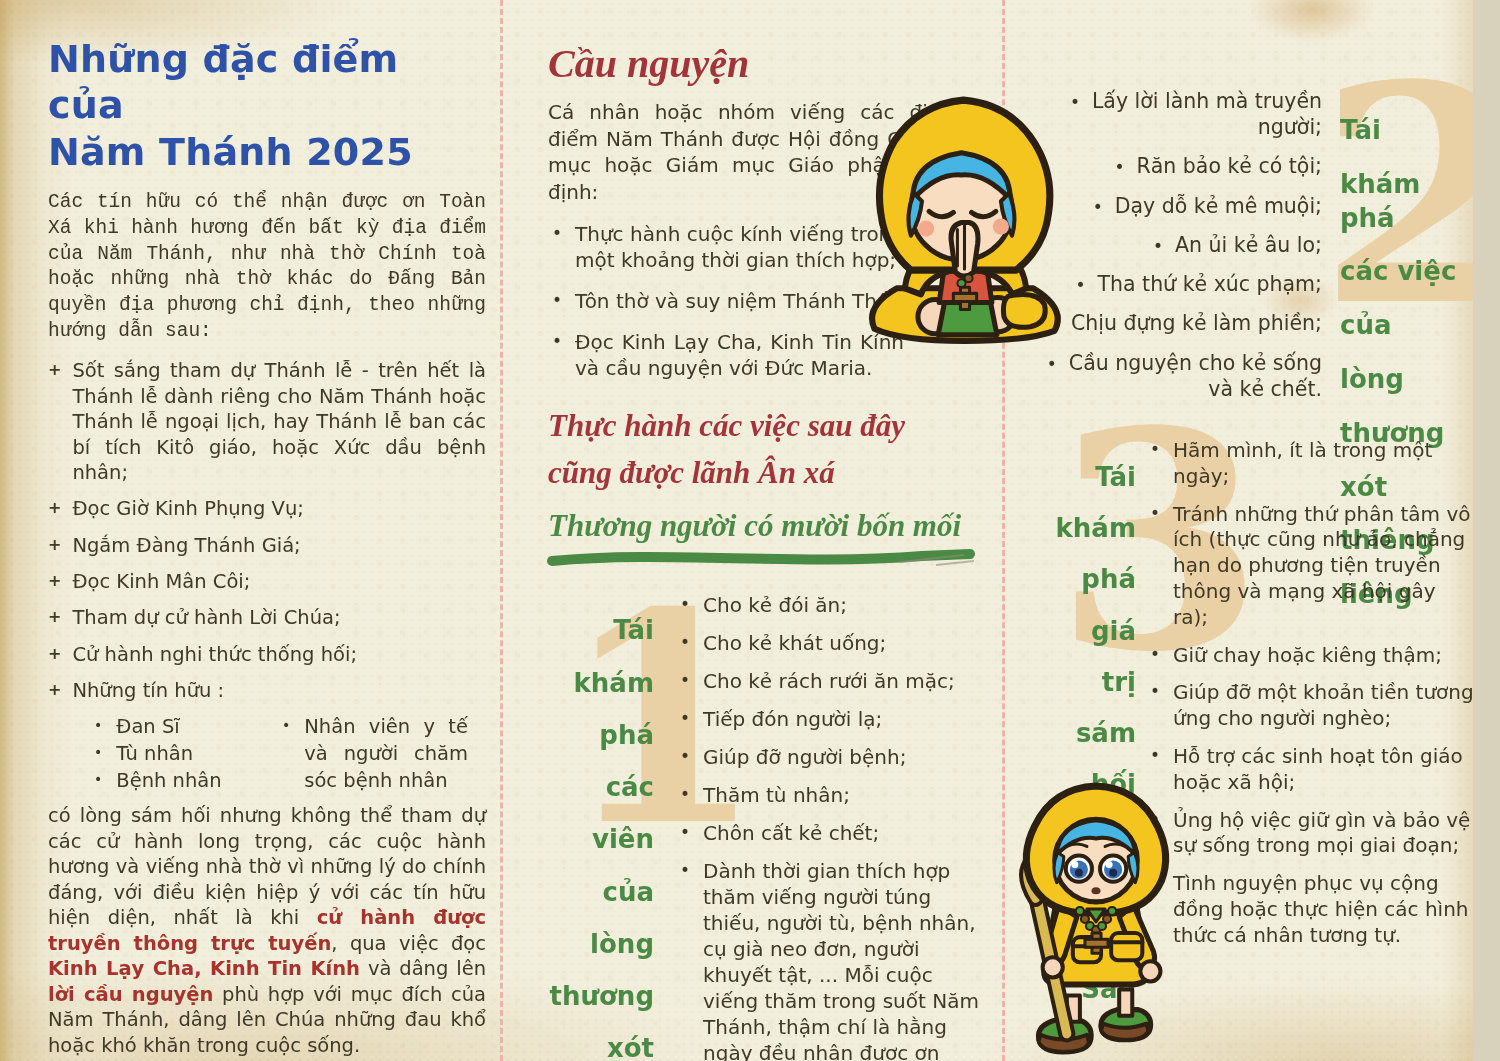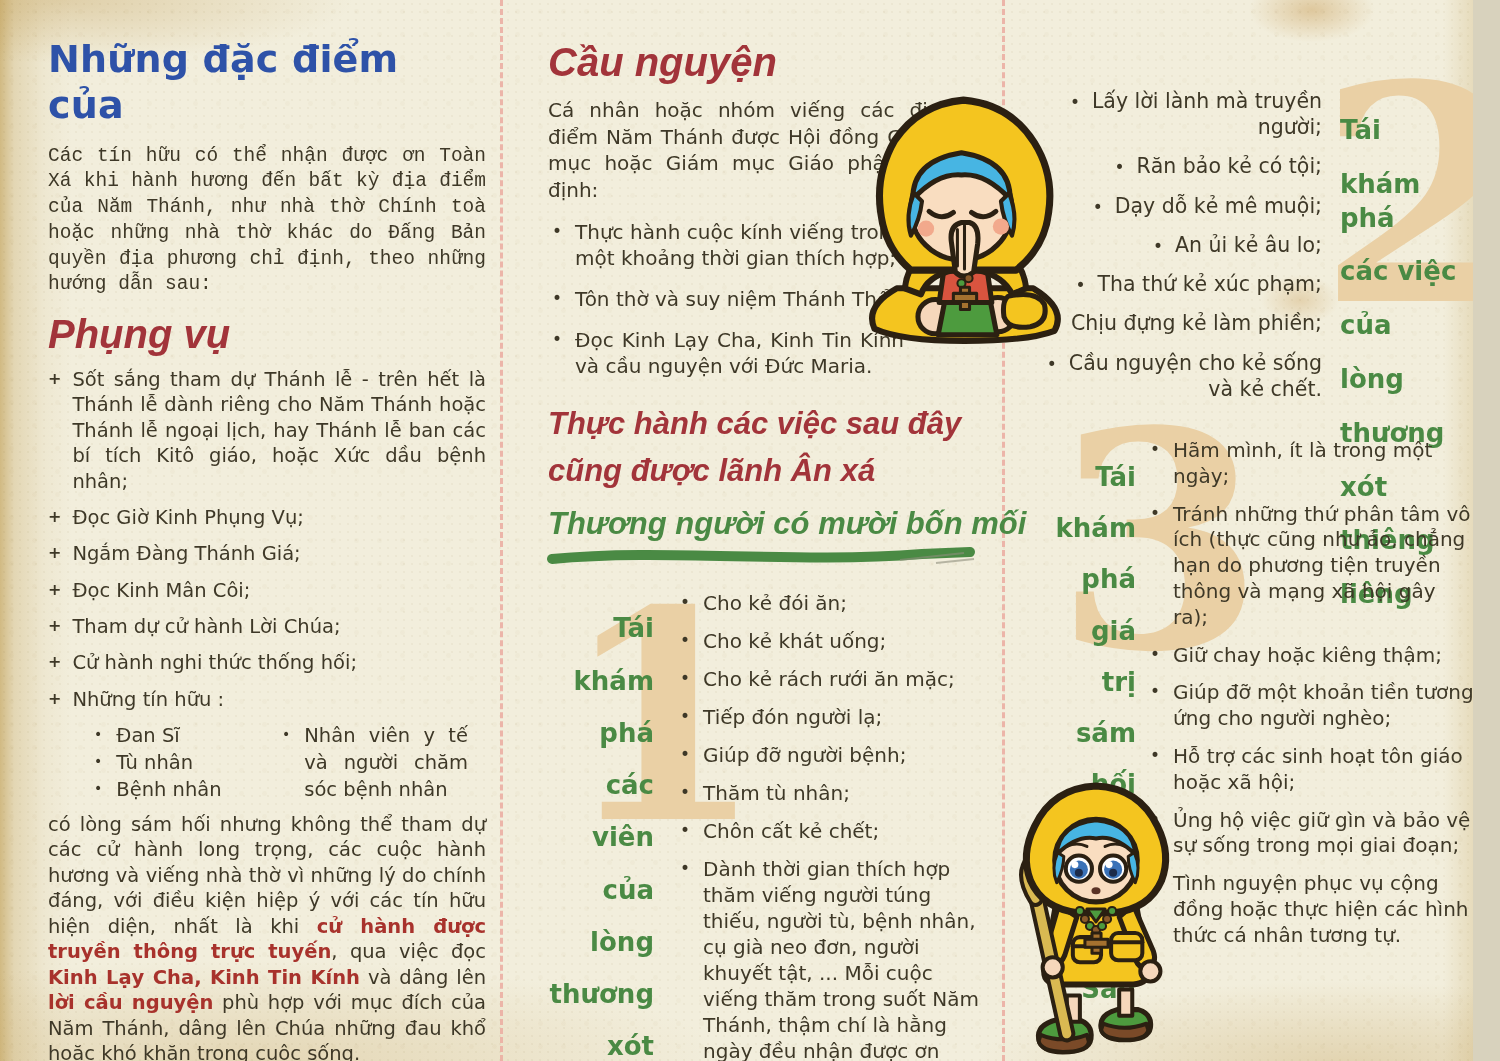--- a/index.html
+++ b/index.html
@@ -18,21 +18,21 @@
   }
   .texture{position:absolute;inset:0;pointer-events:none;
     background-image:
       radial-gradient(rgba(125,98,42,.055) 1px, transparent 1.3px),
       radial-gradient(rgba(160,130,70,.045) 2px, transparent 3px);
     background-size:8px 8px, 23px 23px;}
   .fold{position:absolute;top:0;bottom:0;width:0;border-left:3px dashed #ecaca1;opacity:.85;}
   .fold-1{left:500px;} .fold-2{left:1002px;}
 
   
-  .script{font-family:Liberation Sans, sans-serif;font-style:italic;font-weight:700;}
+  .script{font-family:Liberation Serif, serif;font-style:italic;font-weight:700;}
   .red{color:#a2343a;}
   .green-t{color:#4a8a44;}
 
   
   .col-left{position:absolute;left:48px;top:36px;width:438px;z-index:2;}
   .title{font-size:38px;font-weight:bold;line-height:1.22;color:#2e52a8;margin:0 0 15px 0;letter-spacing:.2px;}
   .intro{font-size:19.5px;line-height:1.32;text-align:justify;margin:0 0 14px 0;font-family:Liberation Mono, monospace;}
   .h-phungvu{font-size:40px;margin:0 0 10px 0;}
   .cross-list .li{display:flex;gap:11px;font-size:19.5px;line-height:1.3;margin-bottom:11px;}
   .cross-list .bullet{font-weight:bold;font-size:16px;padding-top:2px;flex:0 0 auto;}
@@ -91,23 +91,23 @@
 <body>
 
 <div class="page">
   <div class="texture"></div>
   <div class="fold fold-1"></div>
   <div class="fold fold-2"></div>
 
   <section class="col-left">
     <h1 class="title">
         <div class="title-line"><span class="txt">Những đặc điểm của</span></div>
+        <div class="title-line"><span class="txt">Năm Thánh 2025</span></div>
       </h1>
     <p class="intro">Các tín hữu có thể nhận được ơn Toàn Xá khi hành hương đến bất kỳ địa điểm của Năm Thánh, như nhà thờ Chính toà hoặc những nhà thờ khác do Đấng Bản quyền địa phương chỉ định, theo những hướng dẫn sau:</p>
-    <h2 class="script red h-phungvu">Phụng vụ</h2>
     <div class="cross-list">
         <div class="li">
           <span class="bullet">+</span>
           <span class="txt">Sốt sắng tham dự Thánh lễ - trên hết là Thánh lễ dành riêng cho Năm Thánh hoặc Thánh lễ ngoại lịch, hay Thánh lễ ban các bí tích Kitô giáo, hoặc Xức dầu bệnh nhân;</span>
         </div>
         <div class="li">
           <span class="bullet">+</span>
           <span class="txt">Đọc Giờ Kinh Phụng Vụ;</span>
         </div>
         <div class="li">

